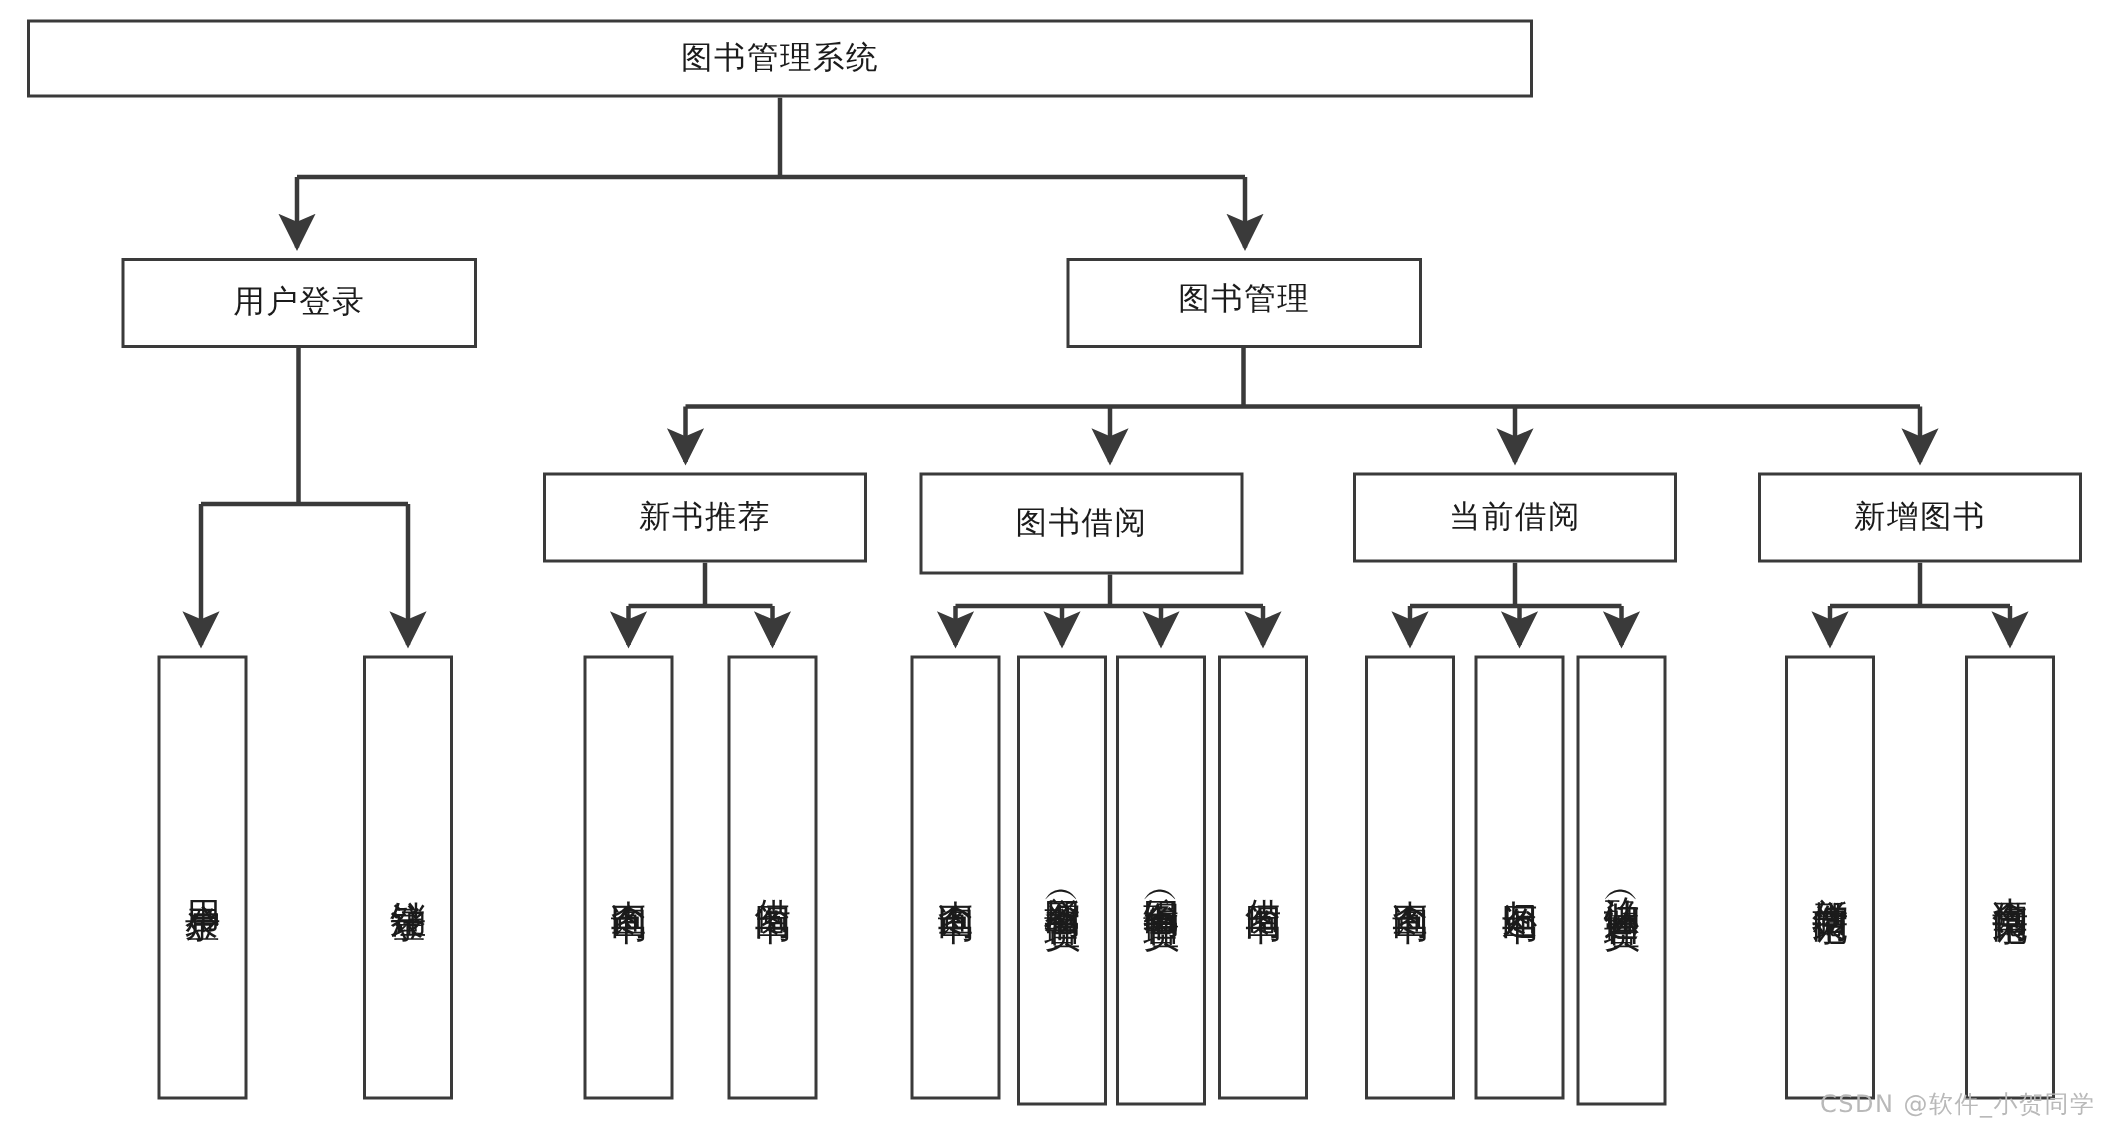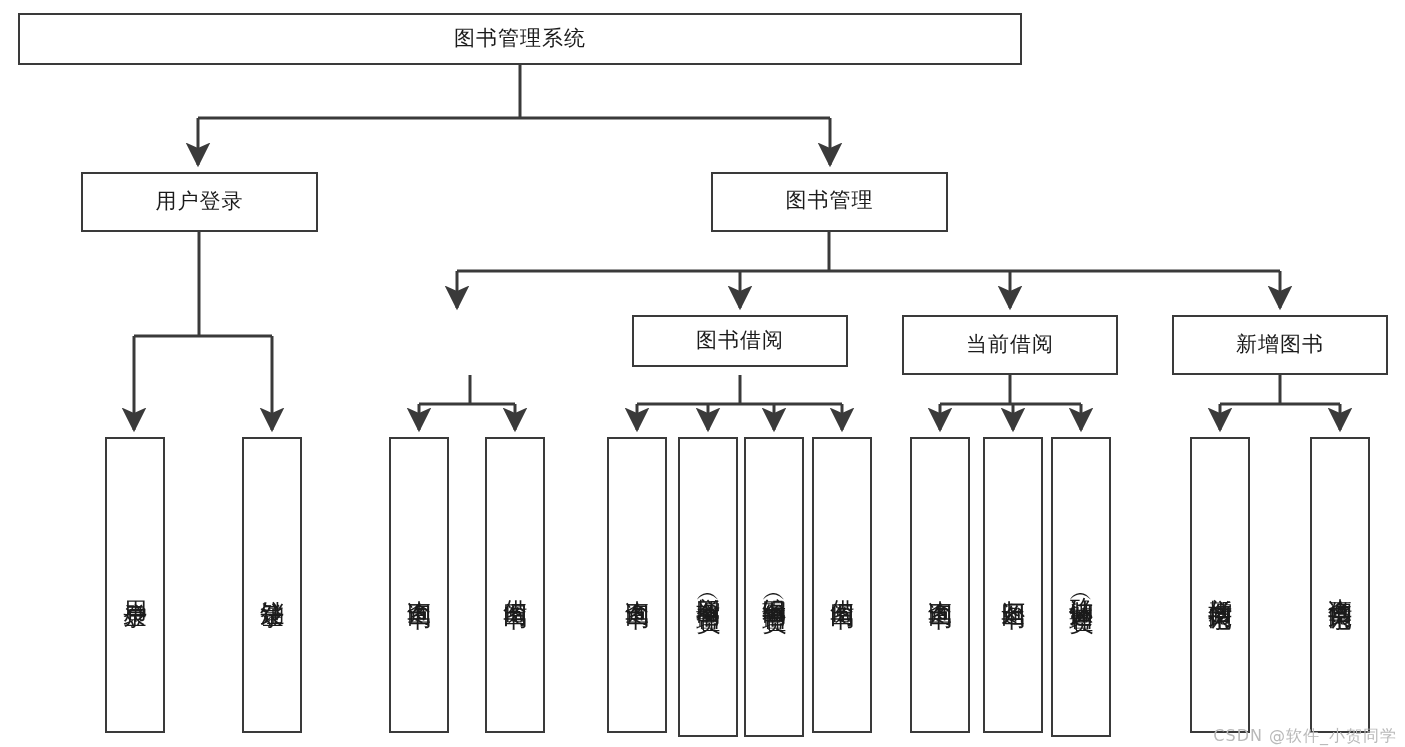--- a/index.html
+++ b/index.html
@@ -126,21 +126,24 @@
     <span>图书管理系统</span>
   </div>
 
   <div class="node horizontal" style="left:81px; top:172px; width:237px; height:60px;">
     <span>用户登录</span>
   </div>
   <div class="node horizontal" style="left:711px; top:172px; width:237px; height:60px;font-family:Liberation Mono, monospace;">
     <span>图书管理</span>
   </div>
 
-  <div class="node horizontal" style="left:632px; top:315px; width:216px; height:52px;">
+  <div class="node horizontal" style="left:362px; top:315px; width:216px; height:60px;">
+    <span>新书推荐</span>
+  </div>
+  <div class="node horizontal" style="left:613px; top:315px; width:216px; height:68px;">
     <span>图书借阅</span>
   </div>
   <div class="node horizontal" style="left:902px; top:315px; width:216px; height:60px;">
     <span>当前借阅</span>
   </div>
   <div class="node horizontal" style="left:1172px; top:315px; width:216px; height:60px;">
     <span>新增图书</span>
   </div>
 
   <div class="node vertical" style="left:105px; top:437px; width:60px; height:296px;">

